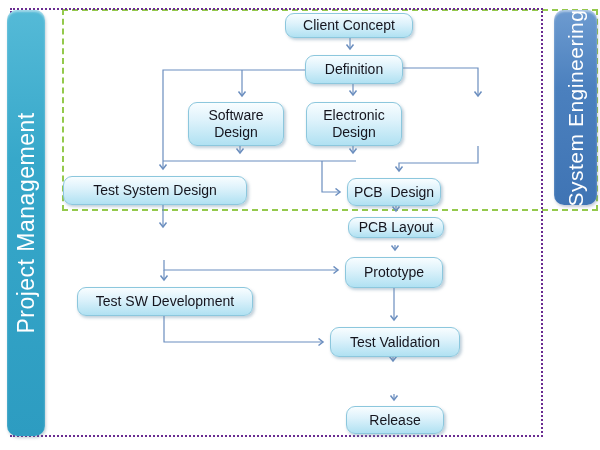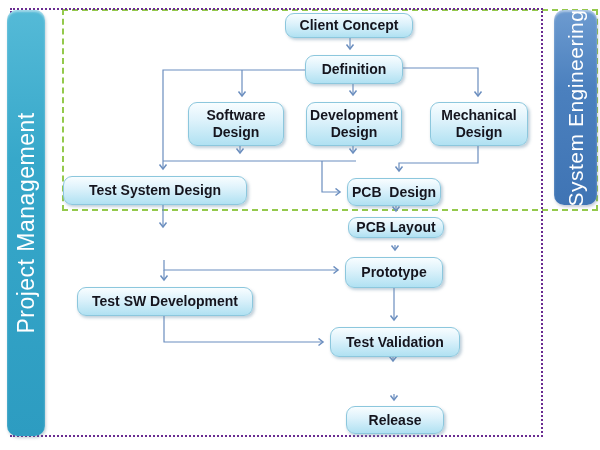--- a/index.html
+++ b/index.html
@@ -14,21 +14,21 @@
   
   #connectors{position:absolute;left:0;top:0;width:600px;height:450px;z-index:3;pointer-events:none;}
   
   .node{
     position:absolute;box-sizing:border-box;z-index:4;
     display:flex;align-items:center;justify-content:center;text-align:center;
     background:linear-gradient(180deg,#f8fdff 0%,#ddf2fb 42%,#b0e1f2 100%);
     border:1px solid #8cc7dd;border-radius:9px;
     box-shadow:1.5px 2px 3px rgba(110,145,170,.42);
     font-size:14px;line-height:1.18;color:#15151e;
-    white-space:pre-wrap;padding:1px 4px;font-weight:bold;
+    white-space:pre-wrap;padding:1px 4px;
   }
   
   .sidebar{position:absolute;z-index:5;border-radius:10px;}
   #pm-bar{
     left:7px;top:10px;width:38px;height:426px;
     background:linear-gradient(180deg,#55bad7 0%,#37a8ca 35%,#2d9cc1 100%);
     box-shadow:inset 0 2px 2px rgba(255,255,255,.45), 1px 2px 3px rgba(90,120,140,.35);
   }
   #se-bar{
     left:554px;top:10px;width:43px;height:195px;
@@ -76,22 +76,21 @@
       <path d="M163,205 L163,227" marker-end="url(#arr)"></path>
       <path d="M164,260 L164,270 L338,270" marker-end="url(#arr)"></path>
       <path d="M164,270 L164,280" marker-end="url(#arr)"></path>
       <path d="M164,316 L164,342 L323,342" marker-end="url(#arr)"></path>
     </g>
   </svg>
 
   <div class="node" style="left:285px;top:13px;width:128px;height:25px">Client Concept</div>
   <div class="node" style="left:305px;top:55px;width:98px;height:29px">Definition</div>
   <div class="node" style="left:188px;top:102px;width:96px;height:44px">Software Design</div>
-  <div class="node" style="left:306px;top:102px;width:96px;height:44px">Development Design</div>
-  <div class="node" style="left:430px;top:102px;width:98px;height:44px">Mechanical Design</div>
+  <div class="node" style="left:306px;top:102px;width:96px;height:44px">Electronic Design</div>
   <div class="node" style="left:63px;top:176px;width:184px;height:29px">Test System Design</div>
   <div class="node" style="left:347px;top:178px;width:94px;height:28px">PCB  Design</div>
   <div class="node" style="left:348px;top:217px;width:96px;height:21px">PCB Layout</div>
   <div class="node" style="left:77px;top:287px;width:176px;height:29px">Test SW Development</div>
   <div class="node" style="left:345px;top:257px;width:98px;height:31px">Prototype</div>
   <div class="node" style="left:330px;top:327px;width:130px;height:30px">Test Validation</div>
   <div class="node" style="left:346px;top:406px;width:98px;height:28px">Release</div>
 
   <div class="sidebar" id="pm-bar">
     <span class="vtext">Project Management</span>

